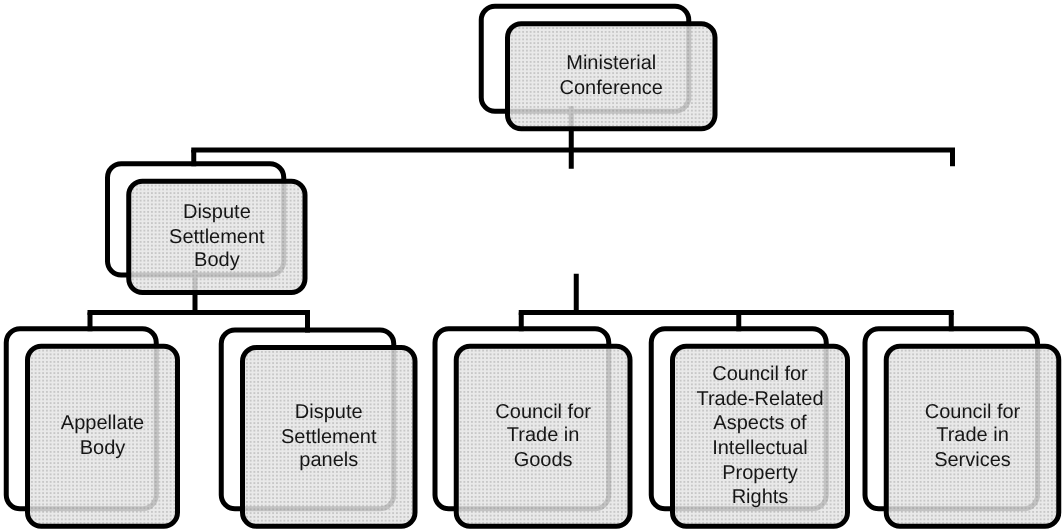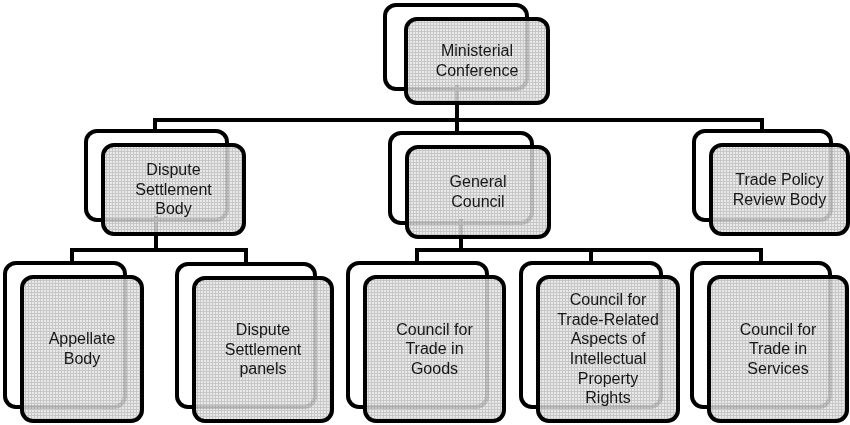--- a/index.html
+++ b/index.html
@@ -42,21 +42,21 @@
     text-align: center;
   }
   .lbl {
     white-space: pre-line;
     font-size: 16px;
     line-height: 1.22;
     color: #161616;
     padding: 2px 6px;
   }
   
-  .n-mc    { left: 383px; top: 3px;   width: 146px; height: 88px; }
+  .n-mc    { left: 383px; top: 3px;   width: 170px; height: 88px; }
   .n-mc .front { left: 21px; }
   .n-dsb   { left: 84px;  top: 129px; width: 145px; height: 93px; }
   .n-gc    { left: 388px; top: 131px; width: 146px; height: 94px; }
   .n-tprb  { left: 692px; top: 129px; width: 141px; height: 93px; }
   .n-ab    { left: 3px;   top: 261px; width: 124px; height: 148px; }
   .n-dsp   { left: 175px; top: 262px; width: 142px; height: 147px; }
   .n-ctg   { left: 346px; top: 261px; width: 143px; height: 148px; }
   .n-trips { left: 519px; top: 261px; width: 144px; height: 148px; }
   .n-cts   { left: 690px; top: 261px; width: 142px; height: 148px; }
   
@@ -104,35 +104,21 @@
 
   <div class="node n-dsb">
     <div class="box back"></div>
     <div class="box front">
       <span class="lbl">Dispute
 Settlement
 Body</span>
     </div>
   </div>
 
-  <div class="node n-gc">
-    <div class="box back"></div>
-    <div class="box front">
-      <span class="lbl">General
-Council</span>
-    </div>
-  </div>
 
-  <div class="node n-tprb">
-    <div class="box back"></div>
-    <div class="box front">
-      <span class="lbl">Trade Policy
-Review Body</span>
-    </div>
-  </div>
 
   <div class="node n-ab">
     <div class="box back"></div>
     <div class="box front">
       <span class="lbl">Appellate
 Body</span>
     </div>
   </div>
 
   <div class="node n-dsp">

